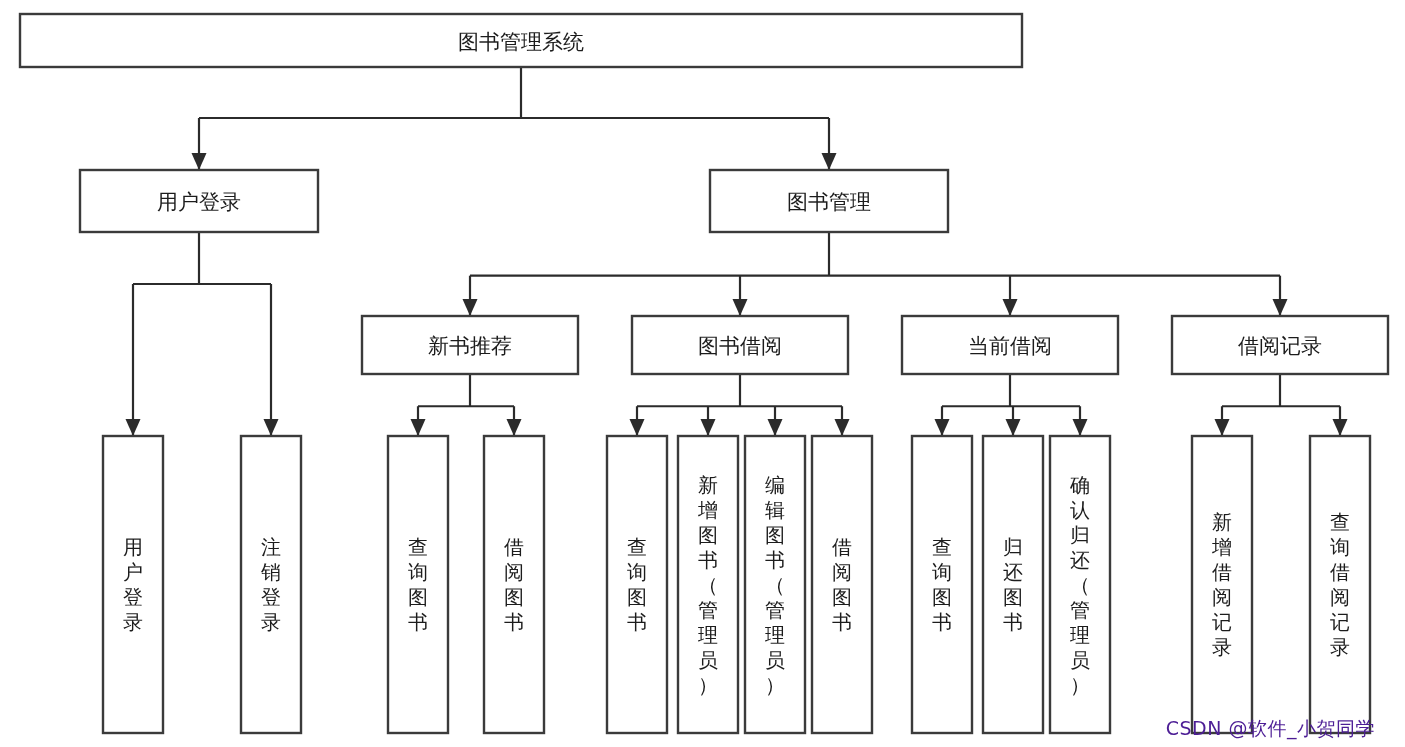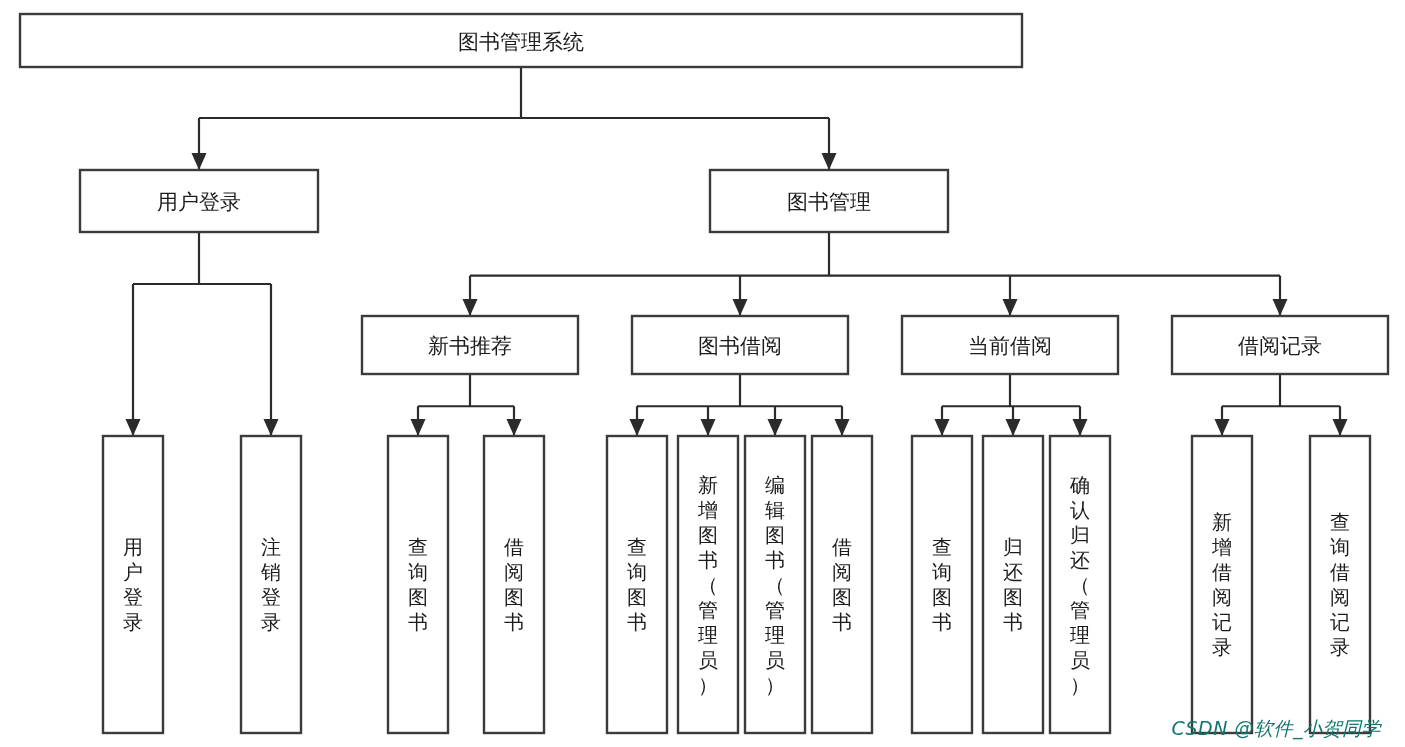--- a/index.html
+++ b/index.html
@@ -53,30 +53,29 @@
   }
   .node-label-v {
     font-family: "DejaVu Sans", "Liberation Sans", sans-serif;
     font-size: 20px;
     fill: #1c1c1c;
     text-anchor: middle;
     dominant-baseline: central;
   }
   .watermark {
     position: absolute;
-    right: 24px;
+    right: 30px;
     bottom: 5px;
     font-family: "DejaVu Sans", "Liberation Sans", sans-serif;
     font-size: 19px;
-    color: #0f766e;
+    color: #4c1d95;
     letter-spacing: 0.5px;
     user-select: none;
     pointer-events: none;
     white-space: nowrap;
-    font-style: italic;
   }
 </style>
 </head>
 <body>
 
 <div id="diagram-root">
   <svg id="flow-svg" viewBox="0 0 1405 747">
     <g id="edge-layer">
         <g>
           <line x1="521" y1="67" x2="521" y2="118" class="connector"></line>

